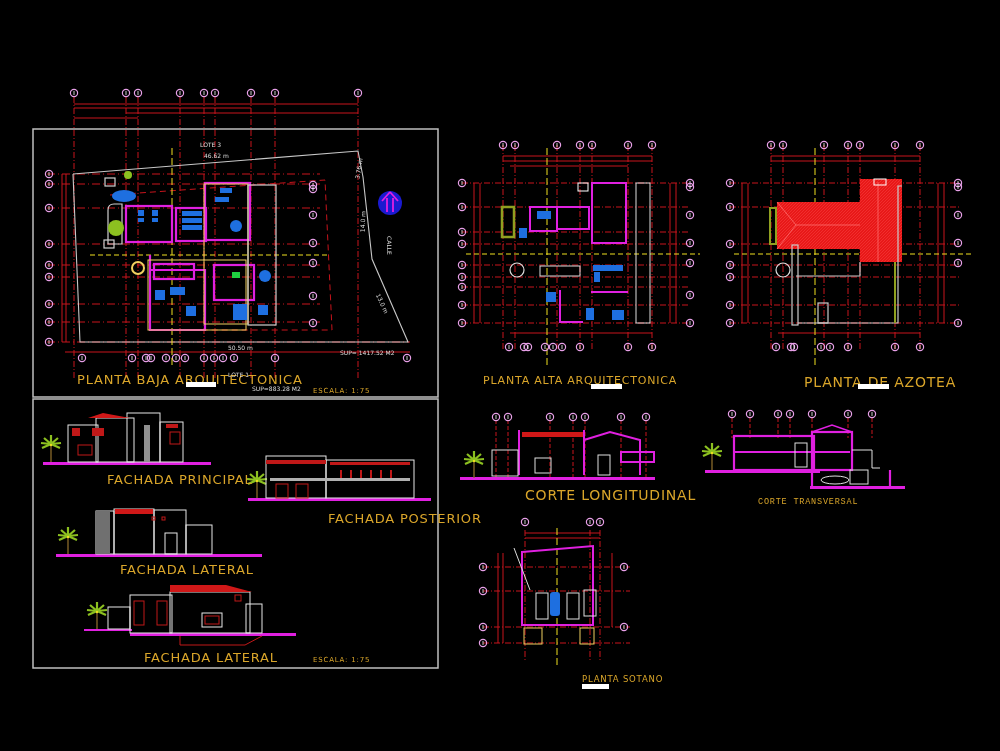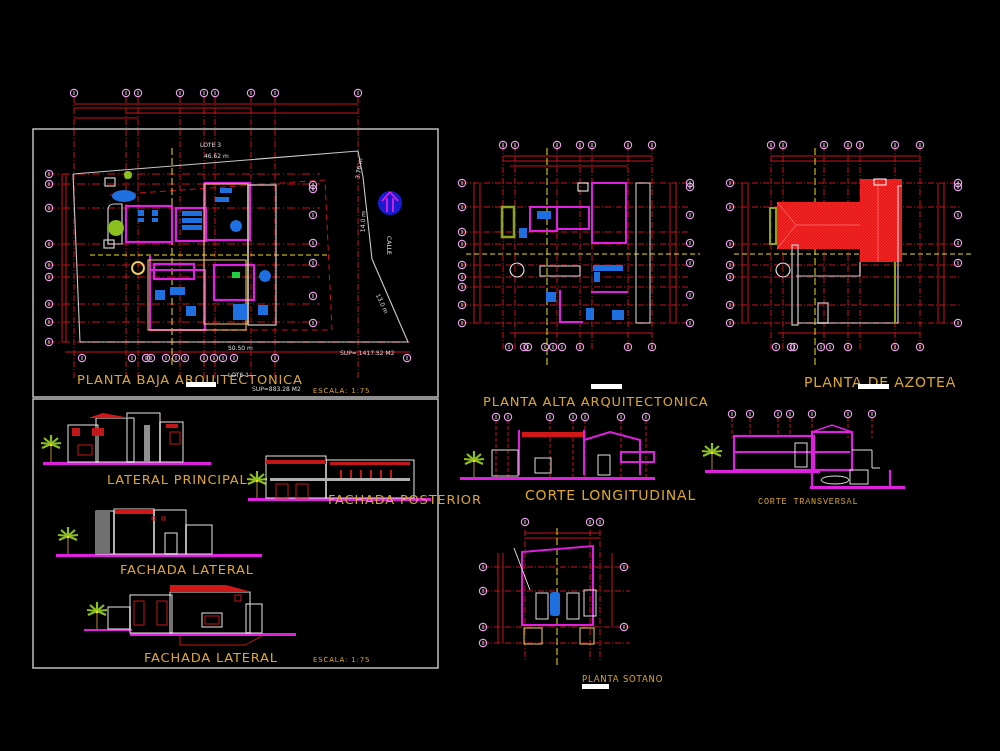--- a/index.html
+++ b/index.html
@@ -533,26 +533,26 @@
 <div class="lbl" style="left:313px;top:387px;font-size:7px;">ESCALA: 1:75</div>
 <div class="small" style="left:200px;top:141px;">LOTE 3</div>
 <div class="small" style="left:204px;top:152px;">46.62 m</div>
 <div class="small" style="left:228px;top:344px;">50.50 m</div>
 <div class="small" style="left:340px;top:349px;">SUP= 1417.52 M2</div>
 <div class="small" style="left:380px;top:242px;transform:rotate(90deg);">CALLE</div>
 <div class="small" style="left:348px;top:165px;transform:rotate(-80deg);">3.76 m</div>
 <div class="small" style="left:352px;top:218px;transform:rotate(-88deg);">14.0 m</div>
 <div class="small" style="left:372px;top:300px;transform:rotate(65deg);">13.0 m</div>
 
-<div class="lbl" style="left:107px;top:472px;">LATERAL PRINCIPAL</div>
-<div class="lbl" style="left:294px;top:492px;padding-left:34px;">FACHADA POSTERIOR</div>
+<div class="lbl" style="left:107px;top:472px;">FACHADA PRINCIPAL</div>
+<div class="lbl" style="left:294px;top:511px;padding-left:34px;">FACHADA POSTERIOR</div>
 <div class="lbl" style="left:120px;top:562px;">FACHADA LATERAL</div>
 <div class="lbl" style="left:144px;top:650px;">FACHADA LATERAL</div>
 <div class="lbl" style="left:313px;top:656px;font-size:7px;">ESCALA: 1:75</div>
 
-<div class="lbl" style="left:483px;top:394px;font-size:13px;">PLANTA ALTA ARQUITECTONICA</div>
+<div class="lbl" style="left:483px;top:374px;font-size:11px;">PLANTA ALTA ARQUITECTONICA</div>
 <div class="uline" style="left:591px;top:384px;width:31px;"></div>
 <div class="lbl" style="left:804px;top:374px;font-size:14px;">PLANTA DE AZOTEA</div>
 <div class="uline" style="left:858px;top:384px;width:31px;"></div>
 <div class="lbl" style="left:525px;top:487px;font-size:14px;">CORTE LONGITUDINAL</div>
 <div class="lbl" style="left:758px;top:497px;font-size:8.5px;font-family:Liberation Mono, monospace;">CORTE TRANSVERSAL</div>
 <div class="lbl" style="left:540px;top:674px;font-size:8.5px;margin-left:42px;">PLANTA SOTANO</div>
 <div class="uline" style="left:582px;top:684px;width:27px;"></div>
 
 </body></html>

